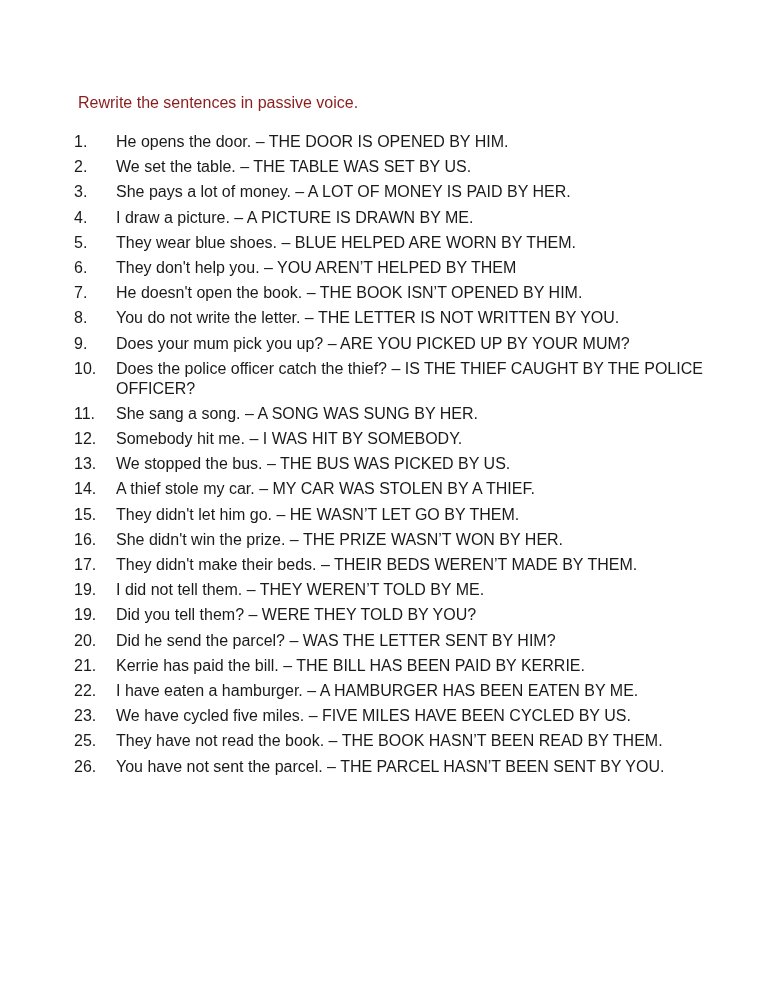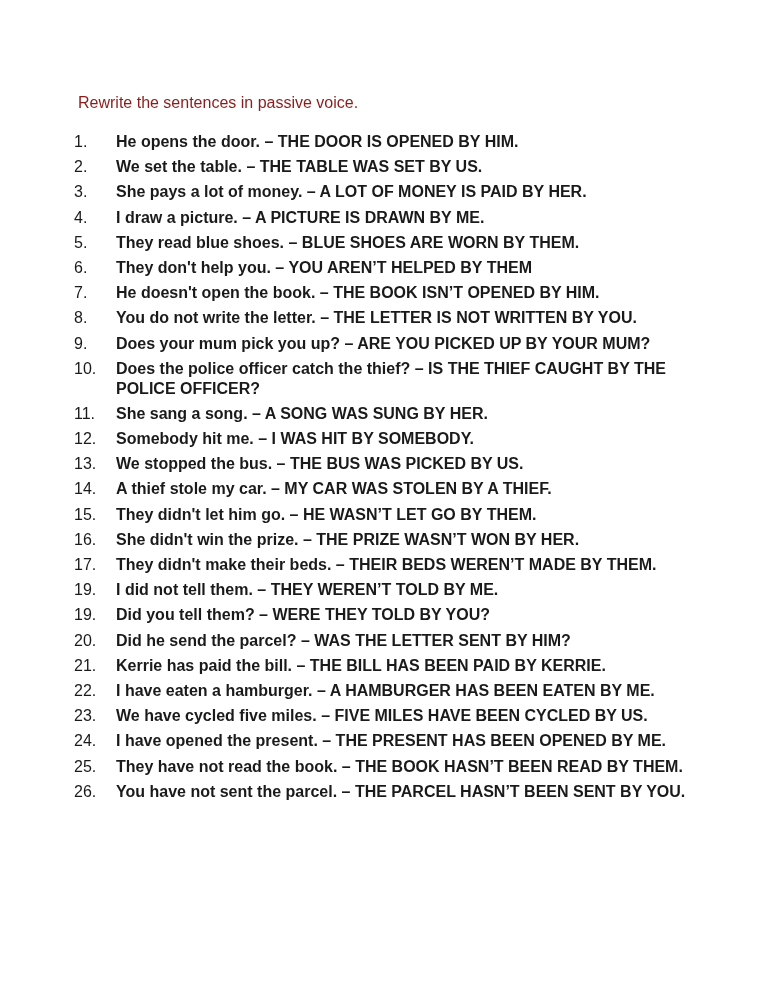--- a/index.html
+++ b/index.html
@@ -47,21 +47,20 @@
       line-height: 20px;
       margin-bottom: 5.2px;
     }
     .item-number {
       flex: 0 0 42px;
       width: 42px;
     }
     .item-text {
       flex: 1 1 auto;
       white-space: normal;
-      font-weight: bold;
     }
   </style>
 </head>
 <body>
 
 <div class="page">
   <h1 class="title">Rewrite the sentences in passive voice.</h1>
 
   <ol class="exercise-list">
     <li class="exercise-item">
@@ -75,21 +74,21 @@
     <li class="exercise-item">
         <span class="item-number">3.</span>
         <span class="item-text">She pays a lot of money. – A LOT OF MONEY IS PAID BY HER.</span>
       </li>
     <li class="exercise-item">
         <span class="item-number">4.</span>
         <span class="item-text">I draw a picture. – A PICTURE IS DRAWN BY ME.</span>
       </li>
     <li class="exercise-item">
         <span class="item-number">5.</span>
-        <span class="item-text">They read blue shoes. – BLUE SHOES ARE WORN BY THEM.</span>
+        <span class="item-text">They wear blue shoes. – BLUE HELPED ARE WORN BY THEM.</span>
       </li>
     <li class="exercise-item">
         <span class="item-number">6.</span>
         <span class="item-text">They don't help you. – YOU AREN’T HELPED BY THEM</span>
       </li>
     <li class="exercise-item">
         <span class="item-number">7.</span>
         <span class="item-text">He doesn't open the book. – THE BOOK ISN’T OPENED BY HIM.</span>
       </li>
     <li class="exercise-item">
@@ -150,24 +149,20 @@
       </li>
     <li class="exercise-item">
         <span class="item-number">22.</span>
         <span class="item-text">I have eaten a hamburger. – A HAMBURGER HAS BEEN EATEN BY ME.</span>
       </li>
     <li class="exercise-item">
         <span class="item-number">23.</span>
         <span class="item-text">We have cycled five miles. – FIVE MILES HAVE BEEN CYCLED BY US.</span>
       </li>
     <li class="exercise-item">
-        <span class="item-number">24.</span>
-        <span class="item-text">I have opened the present. – THE PRESENT HAS BEEN OPENED BY ME.</span>
-      </li>
-    <li class="exercise-item">
         <span class="item-number">25.</span>
         <span class="item-text">They have not read the book. – THE BOOK HASN’T BEEN READ BY THEM.</span>
       </li>
     <li class="exercise-item">
         <span class="item-number">26.</span>
         <span class="item-text">You have not sent the parcel. – THE PARCEL HASN’T BEEN SENT BY YOU.</span>
       </li>
   </ol>
 </div>
 

